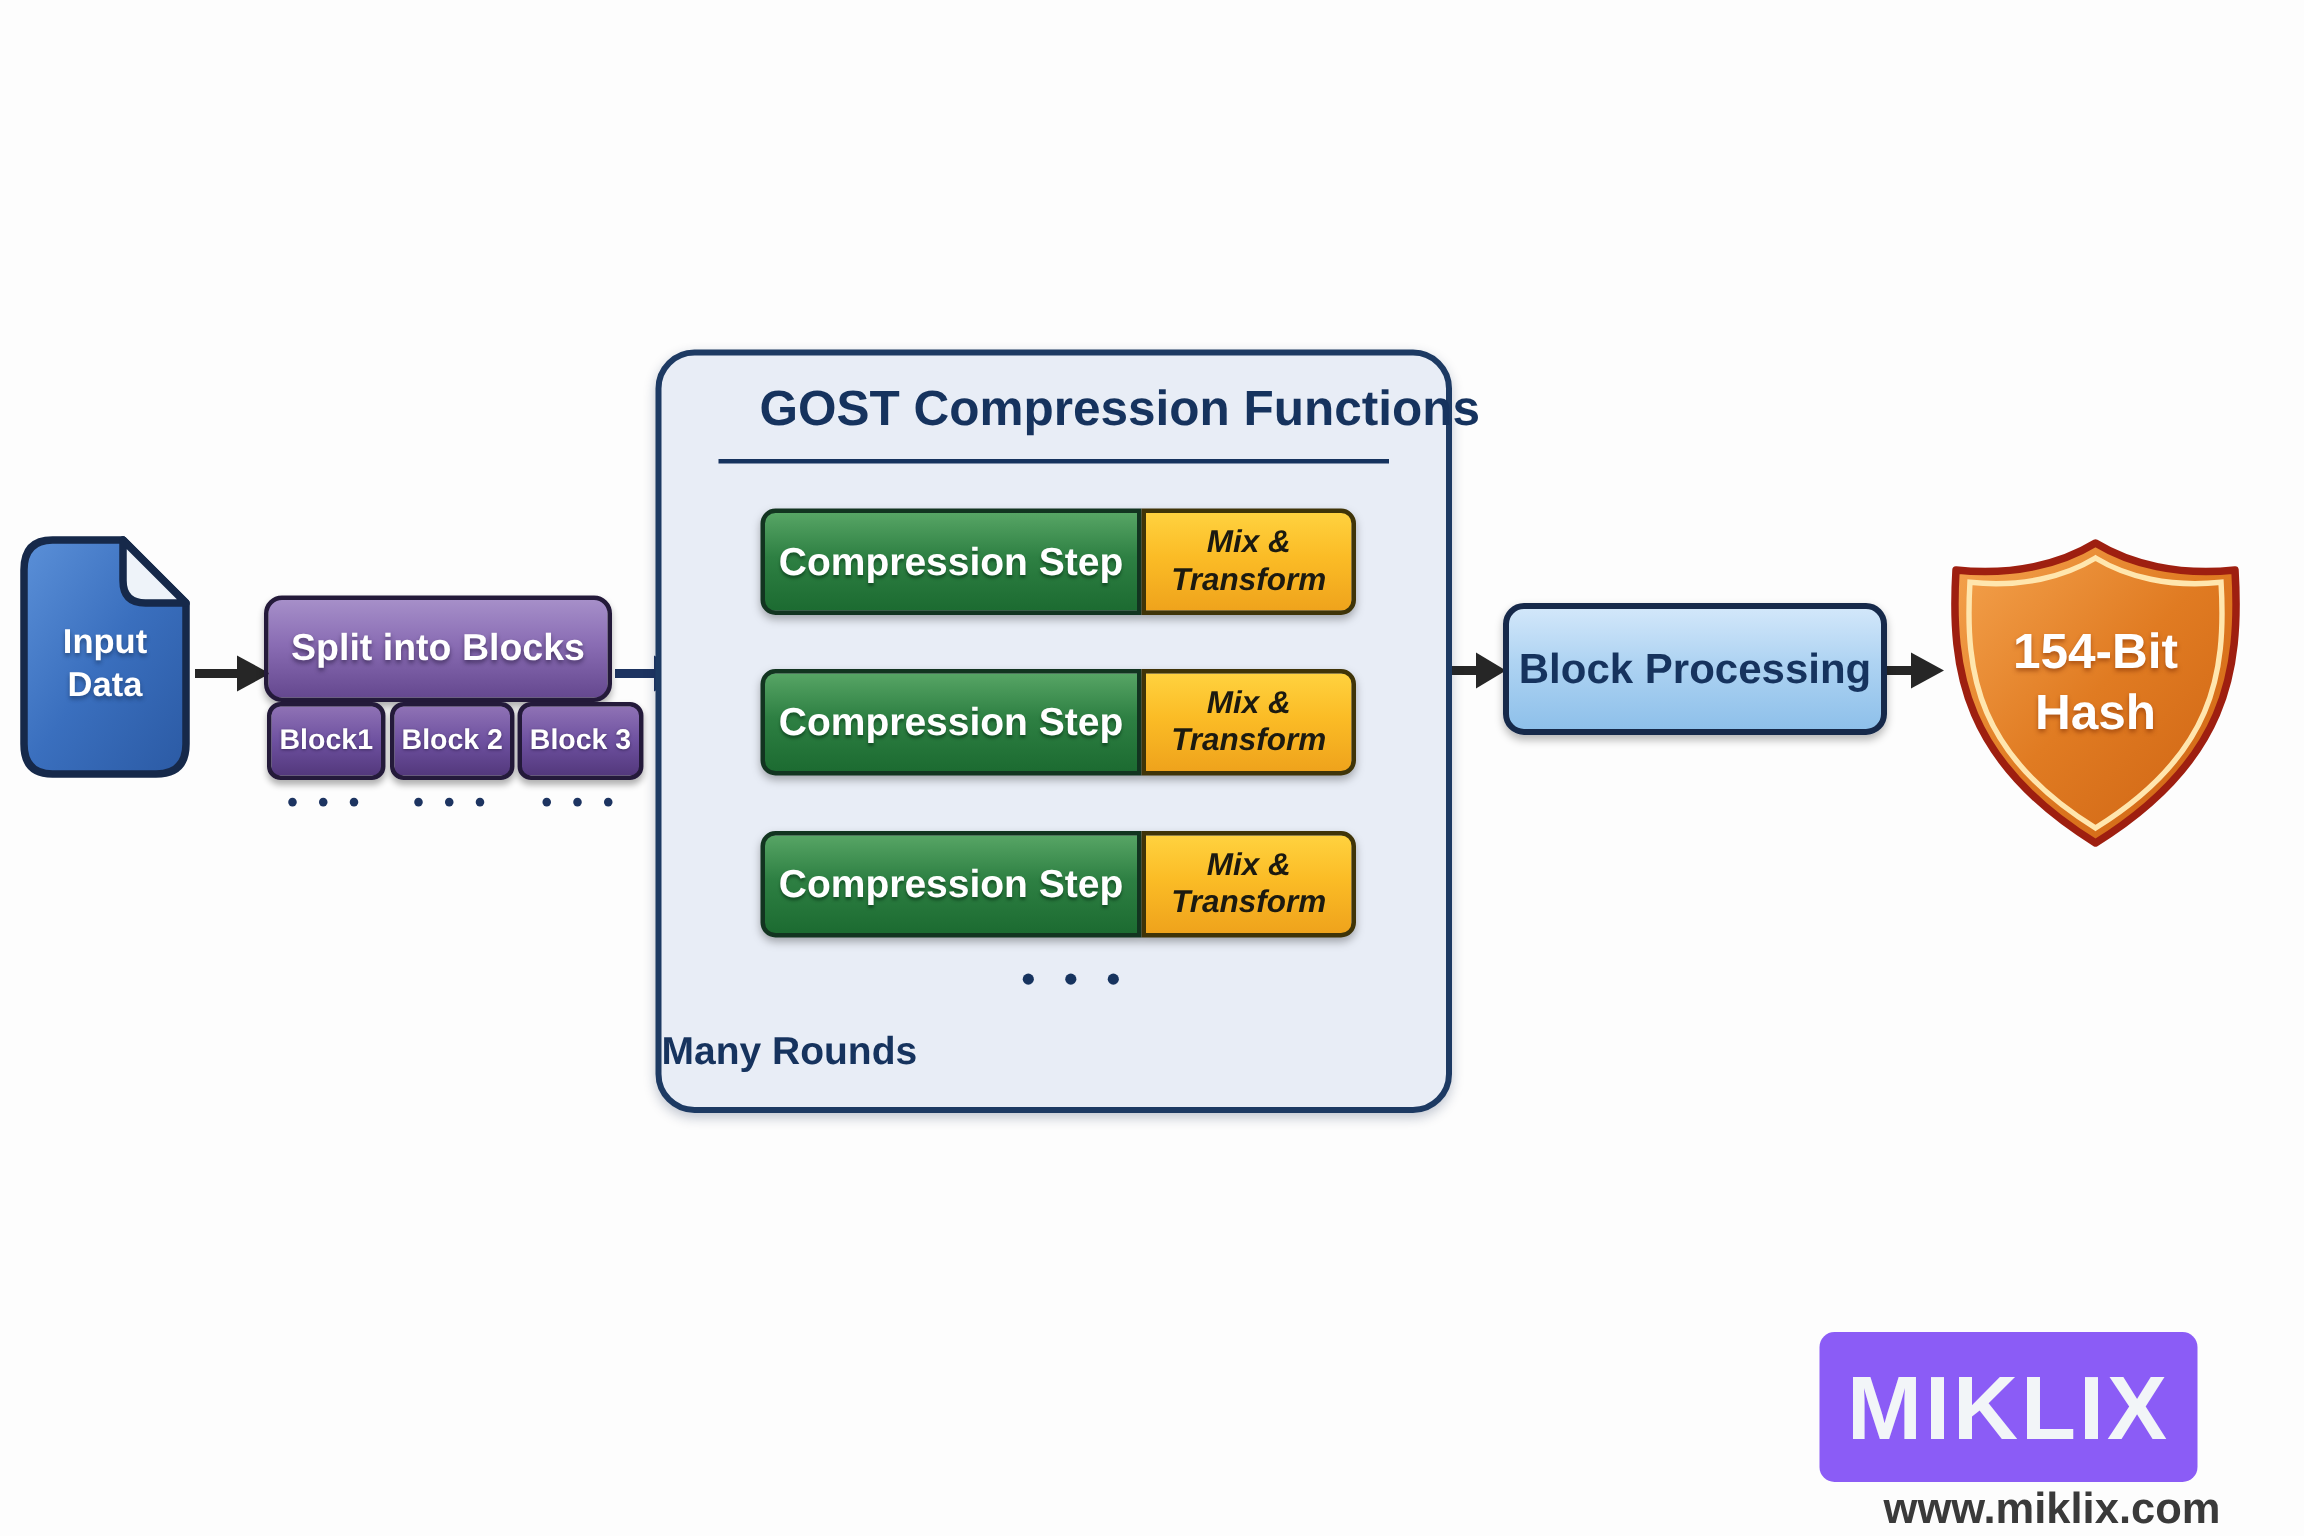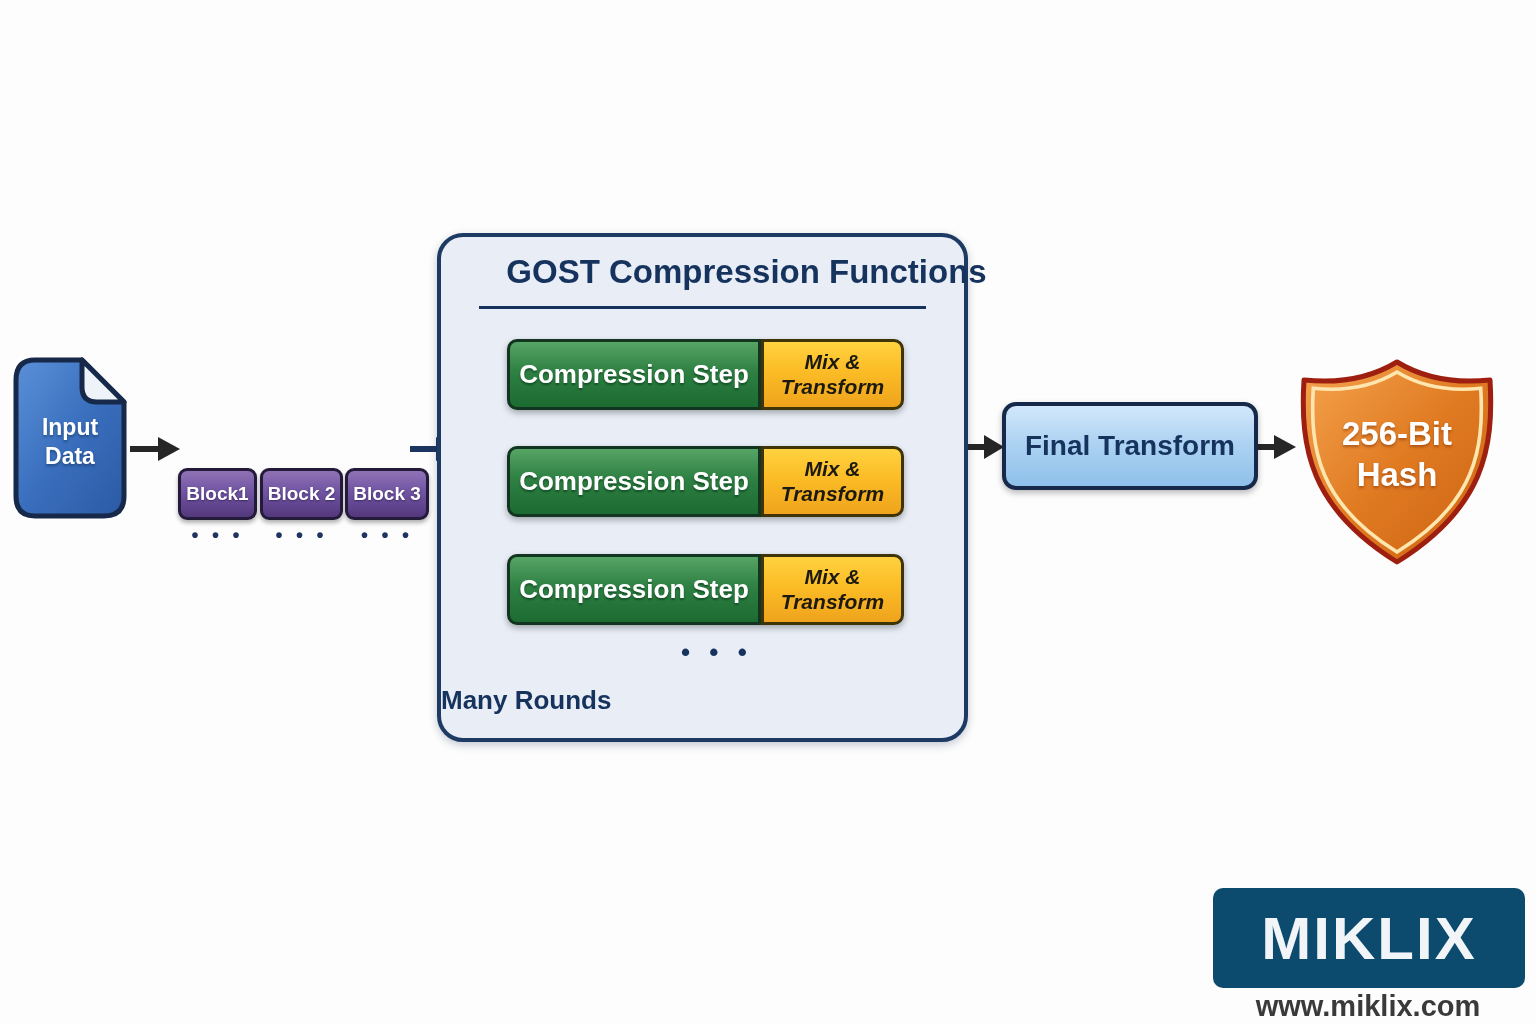--- a/index.html
+++ b/index.html
@@ -112,22 +112,22 @@
   #shield-label {
     left:1294px; top:356px; width:206px; height:212px;
     display:flex; align-items:center; justify-content:center; text-align:center;
     transform:translateY(-8px);
     color:#ffffff; font-weight:bold; font-size:33px; line-height:1.25;
     text-shadow:0 2px 3px rgba(120,40,0,.5);
   }
 
   
   #logo-box {
-    left:1213px; top:888px; width:312px; height:100px;
-    background:#0c4a6e; border-radius:10px;
+    left:1213px; top:888px; width:252px; height:100px;
+    background:#8b5cf6; border-radius:10px;
     display:flex; align-items:center; justify-content:center;
     color:#f2f5f8; font-weight:bold; font-size:60px; letter-spacing:2px;
   }
   #logo-url {
     left:1213px; top:990px; width:310px; height:32px;
     text-align:center; color:#3a3a3a; font-weight:bold; font-size:29px;
   }
 </style>
 </head>
 <body>
@@ -192,20 +192,23 @@
         <stop offset="0.5" stop-color="#3a6fbe"></stop>
         <stop offset="1" stop-color="#2b5aa4"></stop>
       </linearGradient>
     </defs>
     <path d="M25 4 H72 L114 46 V140 Q114 160 94 160 H25 Q6 160 6 140 V24 Q6 4 25 4 Z" fill="url(#gdoc)" stroke="#16294a" stroke-width="5" stroke-linejoin="round"></path>
     <path d="M72 4 V31 Q72 46 87 46 H114 Z" fill="#eef3f9" stroke="#16294a" stroke-width="5" stroke-linejoin="round"></path>
   </svg>
   <div class="abs pre" id="doc-label">Input
 Data</div>
 
+  <div class="abs" id="split-box">
+    <span>Split into Blocks</span>
+  </div>
   <div class="block" id="block-1">
     <span>Block1</span>
   </div>
   <div class="block" id="block-2">
     <span>Block 2</span>
   </div>
   <div class="block" id="block-3">
     <span>Block 3</span>
   </div>
   <div class="block-dots" id="dots-1">• • •</div>
@@ -242,35 +245,35 @@
         <span class="pre">Mix &amp;
 Transform</span>
       </div>
     </div>
 
     <div id="more-rounds-dots">• • •</div>
     <div id="many-rounds">Many Rounds</div>
   </div>
 
   <div class="abs" id="final-box">
-    <span>Final Transform</span>
+    <span>Block Processing</span>
   </div>
 
   <svg class="abs" id="shield-wrap" viewBox="0 0 206 212">
     <defs>
       <linearGradient id="gshield" x1="0" y1="0" x2="1" y2="1">
         <stop offset="0" stop-color="#f5a44f"></stop>
         <stop offset="0.5" stop-color="#e07b22"></stop>
         <stop offset="1" stop-color="#cd6212"></stop>
       </linearGradient>
     </defs>
     <path d="M103 6 C 126 20, 158 28, 196 24 C 200 92, 190 152, 103 206 C 16 152, 6 92, 10 24 C 48 28, 80 20, 103 6 Z" fill="url(#gshield)" stroke="#9e1f10" stroke-width="5" stroke-linejoin="round"></path>
     <path d="M103 6 C 126 20, 158 28, 196 24 C 200 92, 190 152, 103 206 C 16 152, 6 92, 10 24 C 48 28, 80 20, 103 6 Z" fill="none" stroke="#ffe6ae" stroke-width="4" transform="translate(103,106) scale(0.9) translate(-103,-106)"></path>
   </svg>
-  <div class="abs pre" id="shield-label">256-Bit
+  <div class="abs pre" id="shield-label">154-Bit
 Hash</div>
 
   <div class="abs" id="logo-box">
     <span>MIKLIX</span>
   </div>
   <div class="abs" id="logo-url">www.miklix.com</div>
 
 </div>
 
 </body></html>

